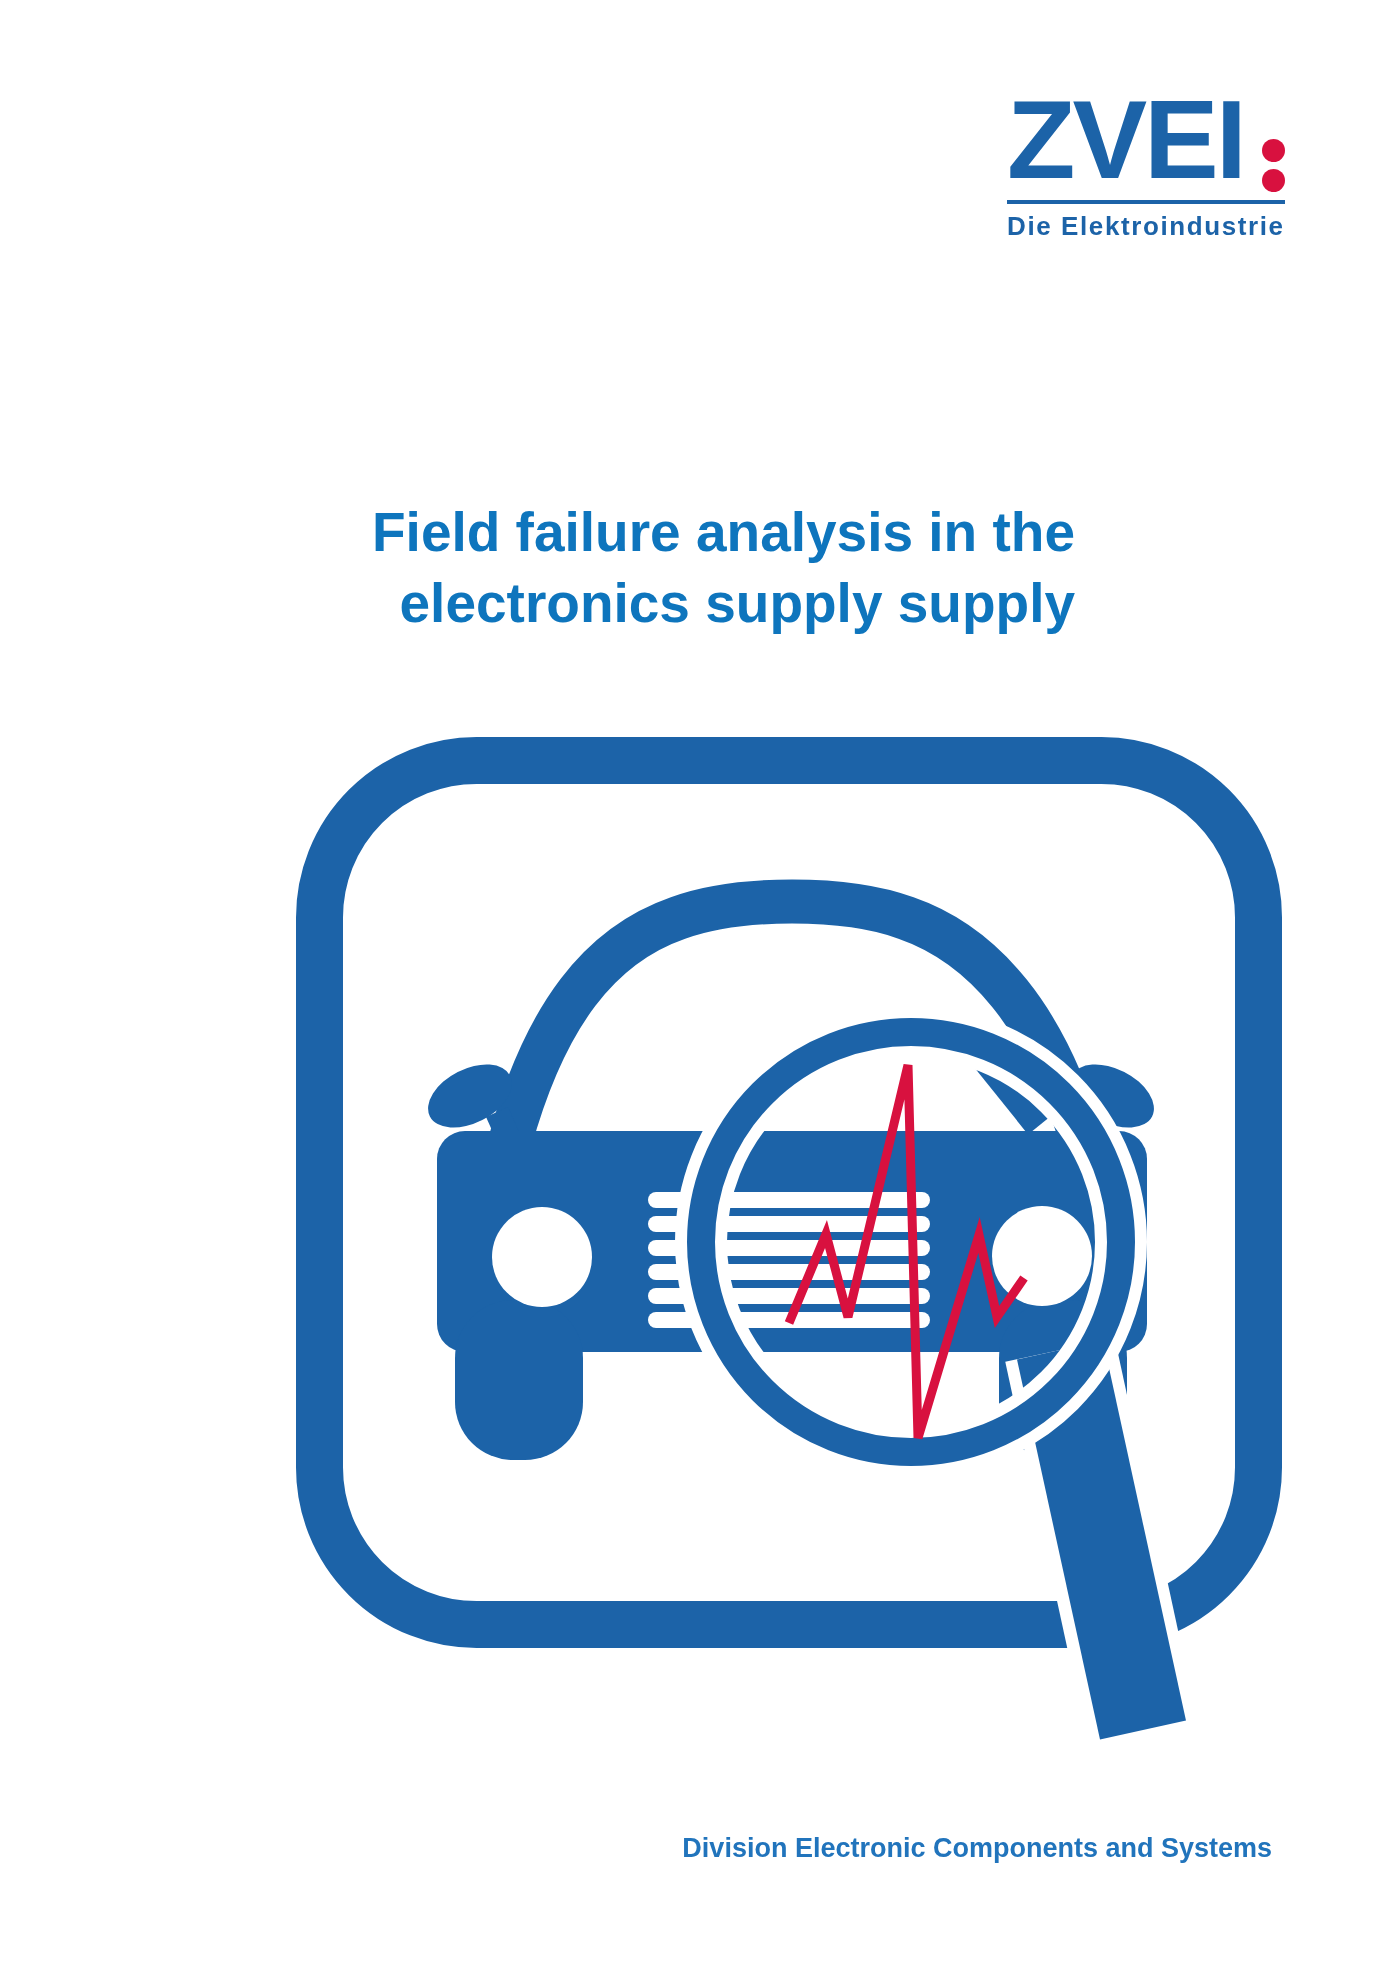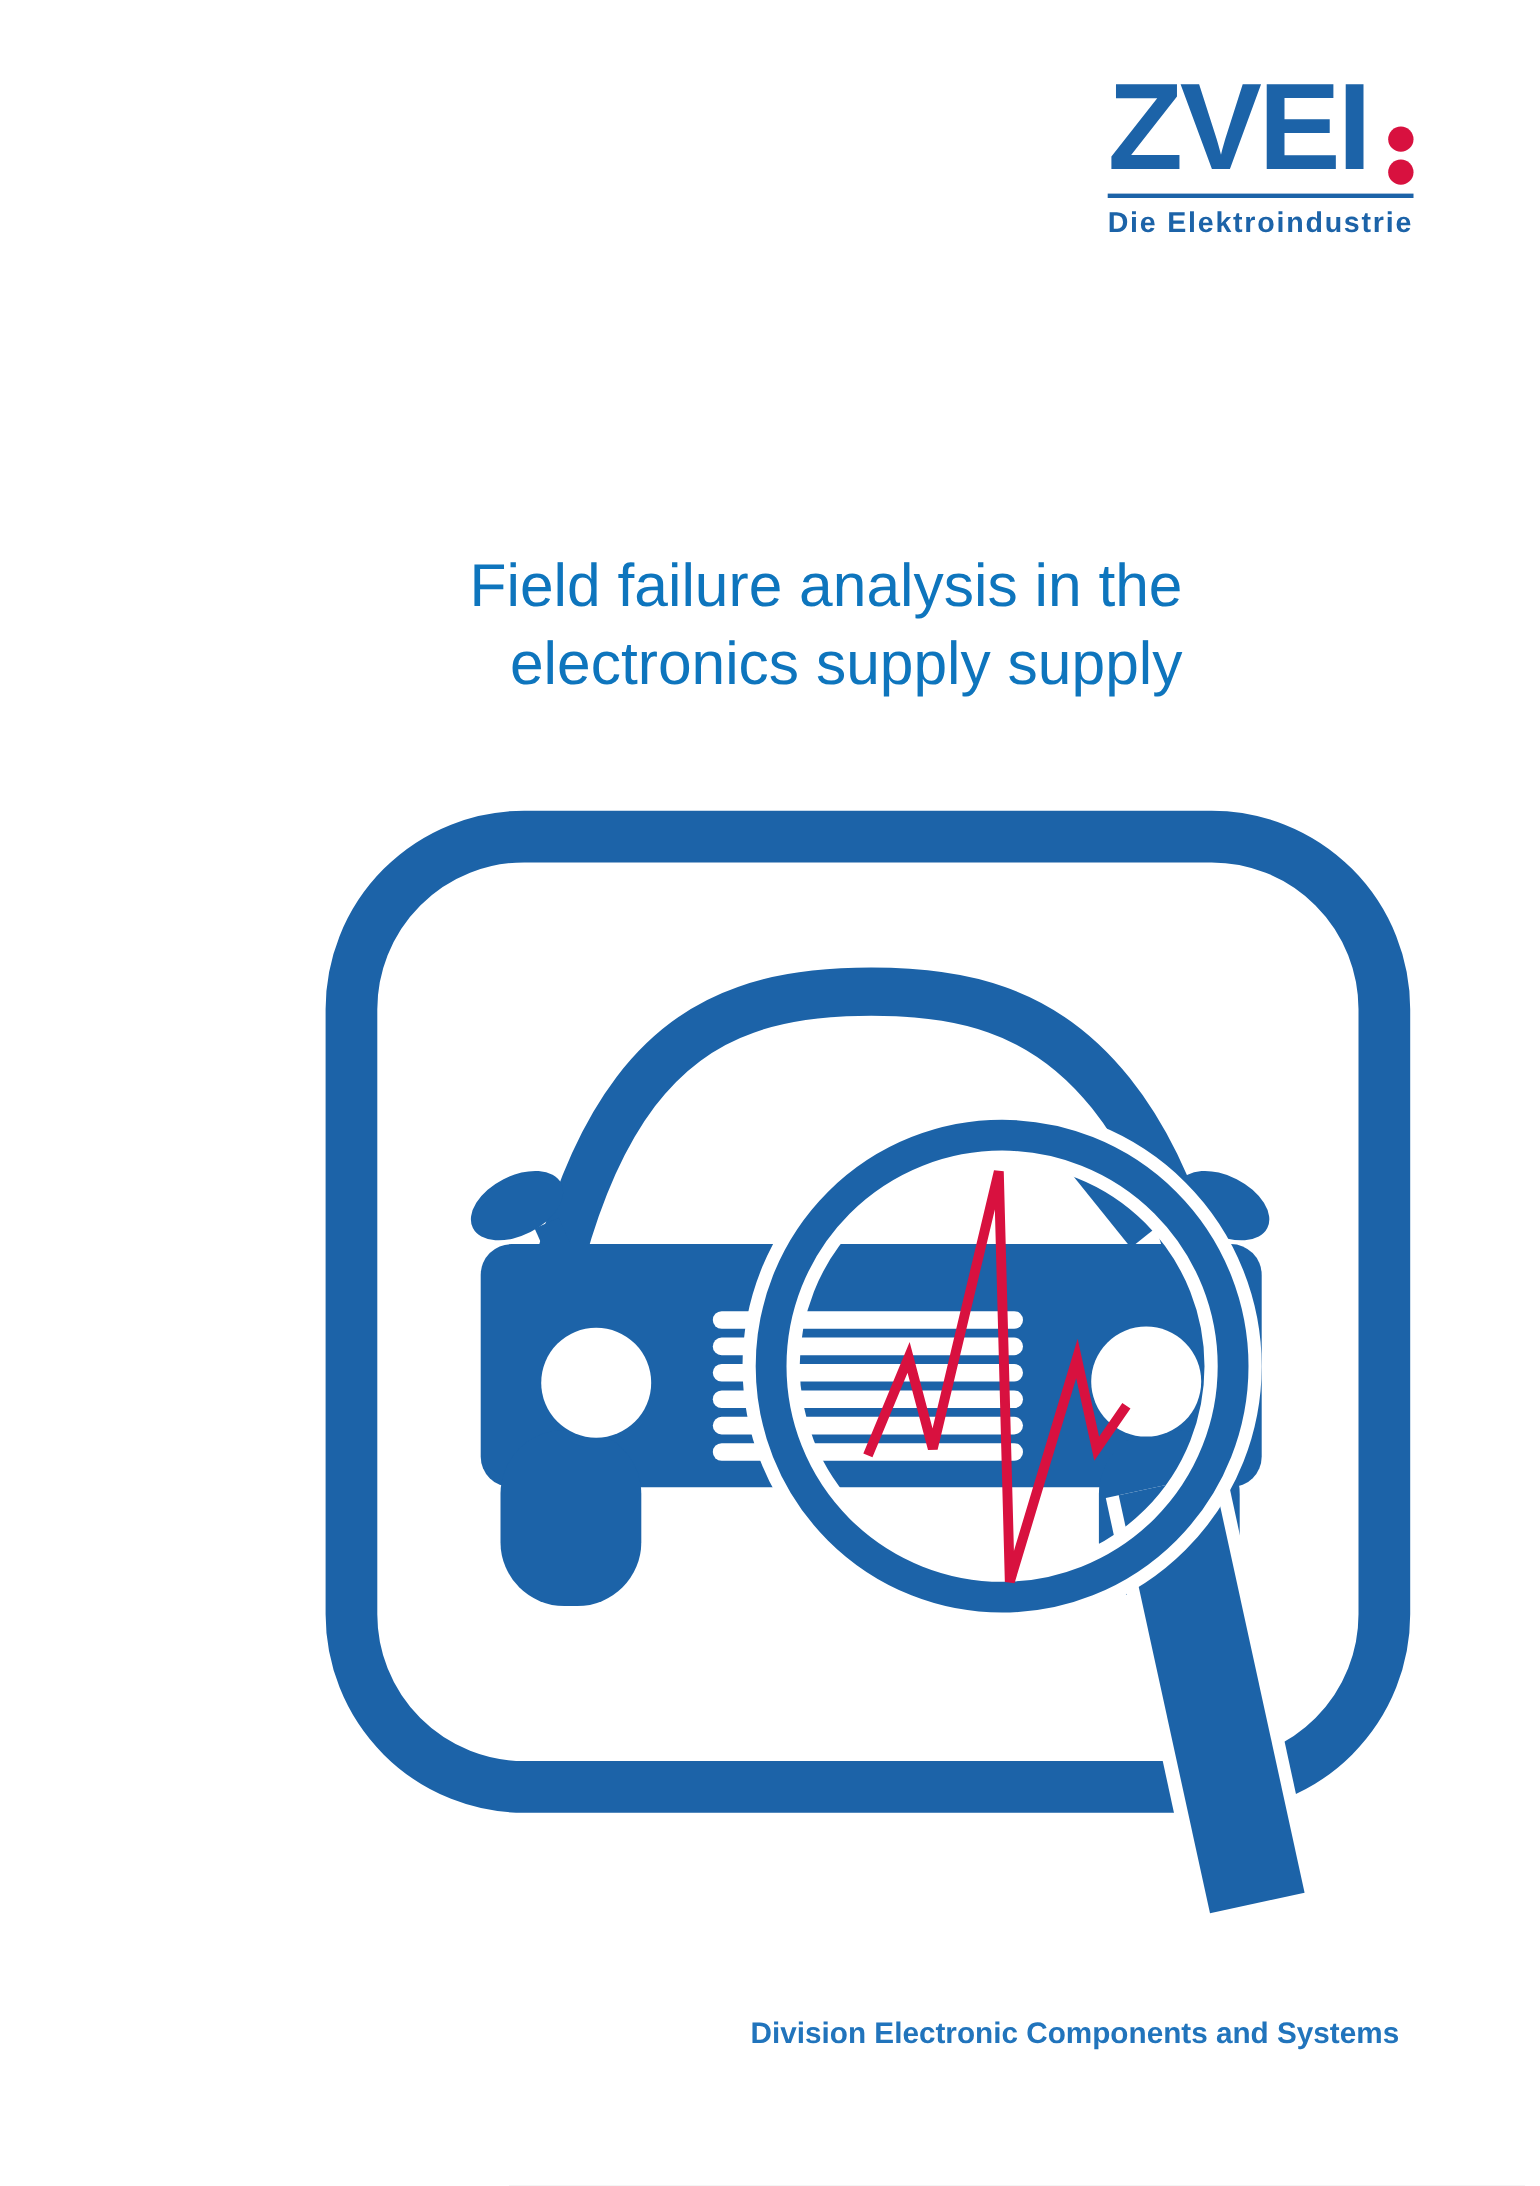--- a/index.html
+++ b/index.html
@@ -14,21 +14,21 @@
     position:relative;
     width:1400px;height:1987px;
     background:var(--paper,#fff);
     margin:0 auto;
     overflow:hidden;
     font-family:"Liberation Sans","DejaVu Sans",sans-serif;
   }
 
   
   .logo{position:absolute;top:60px;right:115px;width:278px;}
-  .logo-top{position:relative;height:112px;}
+  .logo-top{position:relative;height:112px;margin-top:24px;}
   .logo-word{
     font-weight:bold;font-size:112px;line-height:112px;
     letter-spacing:-3px;color:var(--brand_blue,#1c63a8);
     display:block;
   }
   .logo-colon{position:absolute;right:0;top:0;width:23px;height:112px;}
   .logo-colon .dot{
     position:absolute;right:0;width:23px;height:23px;border-radius:50%;
     background:var(--accent_red,#d8113f);
   }
@@ -36,21 +36,21 @@
   .dot-bottom{top:85px;}
   .logo-rule{margin-top:4px;height:4px;width:100%;background:var(--brand_blue,#1c63a8);}
   .logo-tagline{
     margin-top:9px;font-weight:bold;font-size:26px;line-height:26px;
     letter-spacing:1.6px;white-space:nowrap;color:var(--brand_blue,#1c63a8);
   }
 
   
   .title{
     position:absolute;top:497px;right:325px;
-    text-align:right;font-weight:normal;font-size:55px;line-height:71px;
+    text-align:right;font-weight:bold;font-size:55px;line-height:71px;
     color:var(--title_blue,#0e75bd);white-space:nowrap;
   }
 
   
   .footer{
     position:absolute;top:1833px;right:128px;
     font-size:27px;line-height:30px;color:var(--footer_blue,#2174bc);
     white-space:nowrap;
     font-weight:bold;
   }

